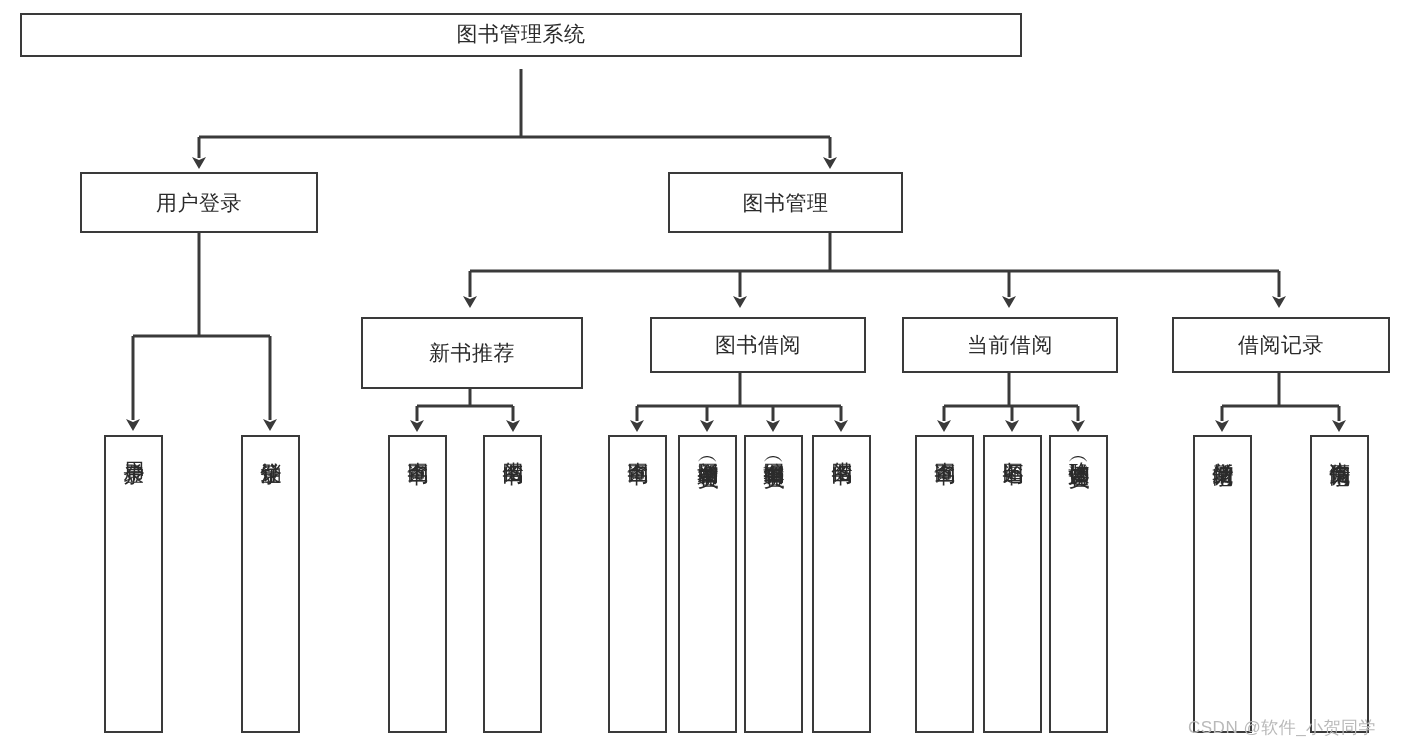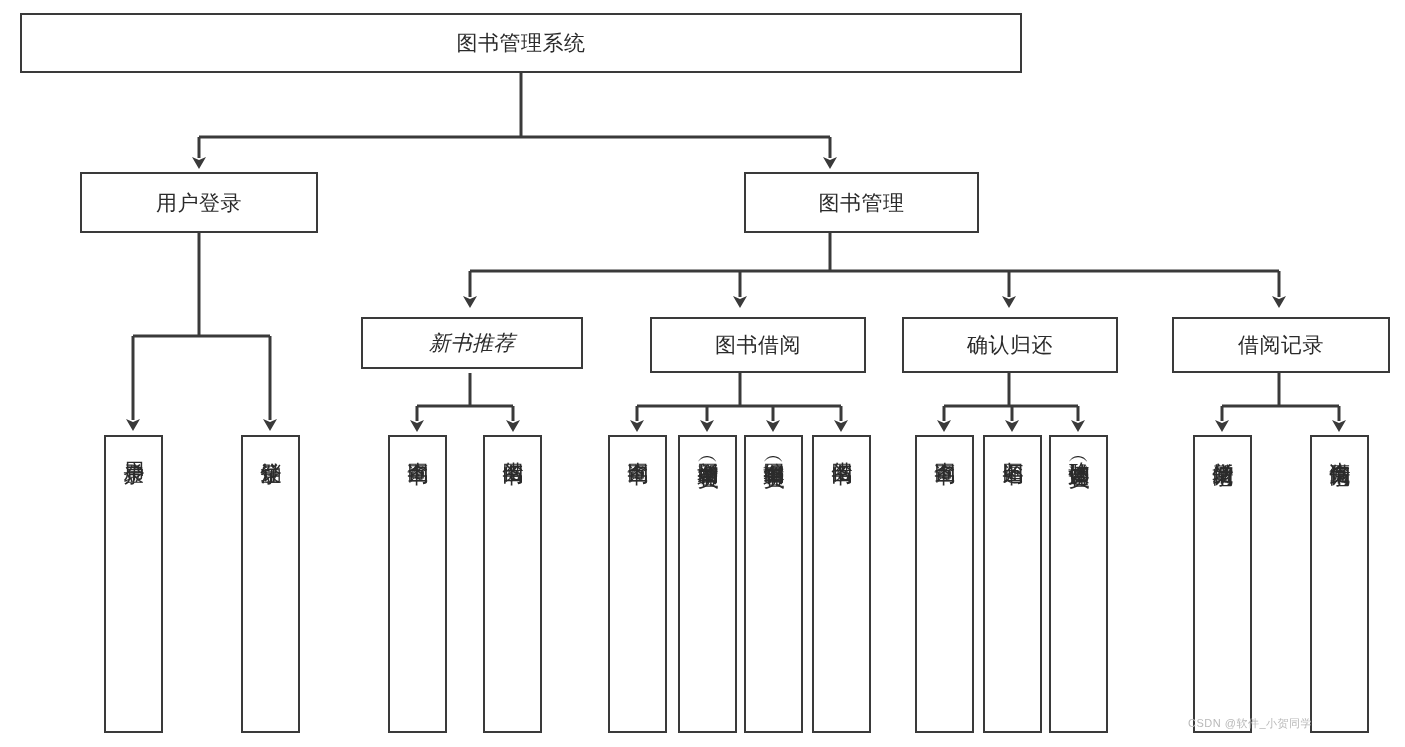--- a/index.html
+++ b/index.html
@@ -52,21 +52,21 @@
     writing-mode: vertical-rl;
     text-orientation: upright;
     font-size: 21px;
     line-height: 1.18;
     letter-spacing: 1px;
     display: block;
     white-space: nowrap;
   }
   .watermark {
     position: absolute;
-    font-size: 11px;
+    font-size: 17px;
     color: #b9b9b9;
     letter-spacing: 0.5px;
     white-space: nowrap;
     z-index: 3;
   }
 </style>
 </head>
 <body>
 
 <div id="canvas">
@@ -114,42 +114,42 @@
       <path d="M1012,406 L1012,421" marker-end="url(#arr)"></path>
       <path d="M1078,406 L1078,421" marker-end="url(#arr)"></path>
 
       <path d="M1279,373 L1279,406"></path>
       <path d="M1222,406 L1339,406"></path>
       <path d="M1222,406 L1222,421" marker-end="url(#arr)"></path>
       <path d="M1339,406 L1339,421" marker-end="url(#arr)"></path>
     </g>
   </svg>
 
-  <div class="node node-h" style="left:20px; top:13px; width:1002px; height:60px;">
+  <div class="node node-h" style="left:20px; top:13px; width:1002px; height:44px;font-family:Liberation Serif, serif;">
     <span>图书管理系统</span>
   </div>
 
   <div class="node node-h" style="left:80px; top:172px; width:238px; height:61px;">
     <span>用户登录</span>
   </div>
 
-  <div class="node node-h" style="left:744px; top:172px; width:235px; height:61px;">
+  <div class="node node-h" style="left:668px; top:172px; width:235px; height:61px;">
     <span>图书管理</span>
   </div>
 
-  <div class="node node-h" style="left:361px; top:317px; width:222px; height:52px;font-style:italic;">
+  <div class="node node-h" style="left:361px; top:317px; width:222px; height:72px;">
     <span>新书推荐</span>
   </div>
 
   <div class="node node-h" style="left:634px; top:317px; width:216px; height:56px;margin-left:16px;">
     <span>图书借阅</span>
   </div>
 
   <div class="node node-h" style="left:902px; top:317px; width:216px; height:56px;">
-    <span>确认归还</span>
+    <span>当前借阅</span>
   </div>
 
   <div class="node node-h" style="left:1172px; top:317px; width:218px; height:56px;text-align:right;">
     <span>借阅记录</span>
   </div>
 
   <div class="node node-v" style="left:104px; top:435px; width:59px; height:298px;">
     <span class="vtext">用户登录</span>
   </div>
 

